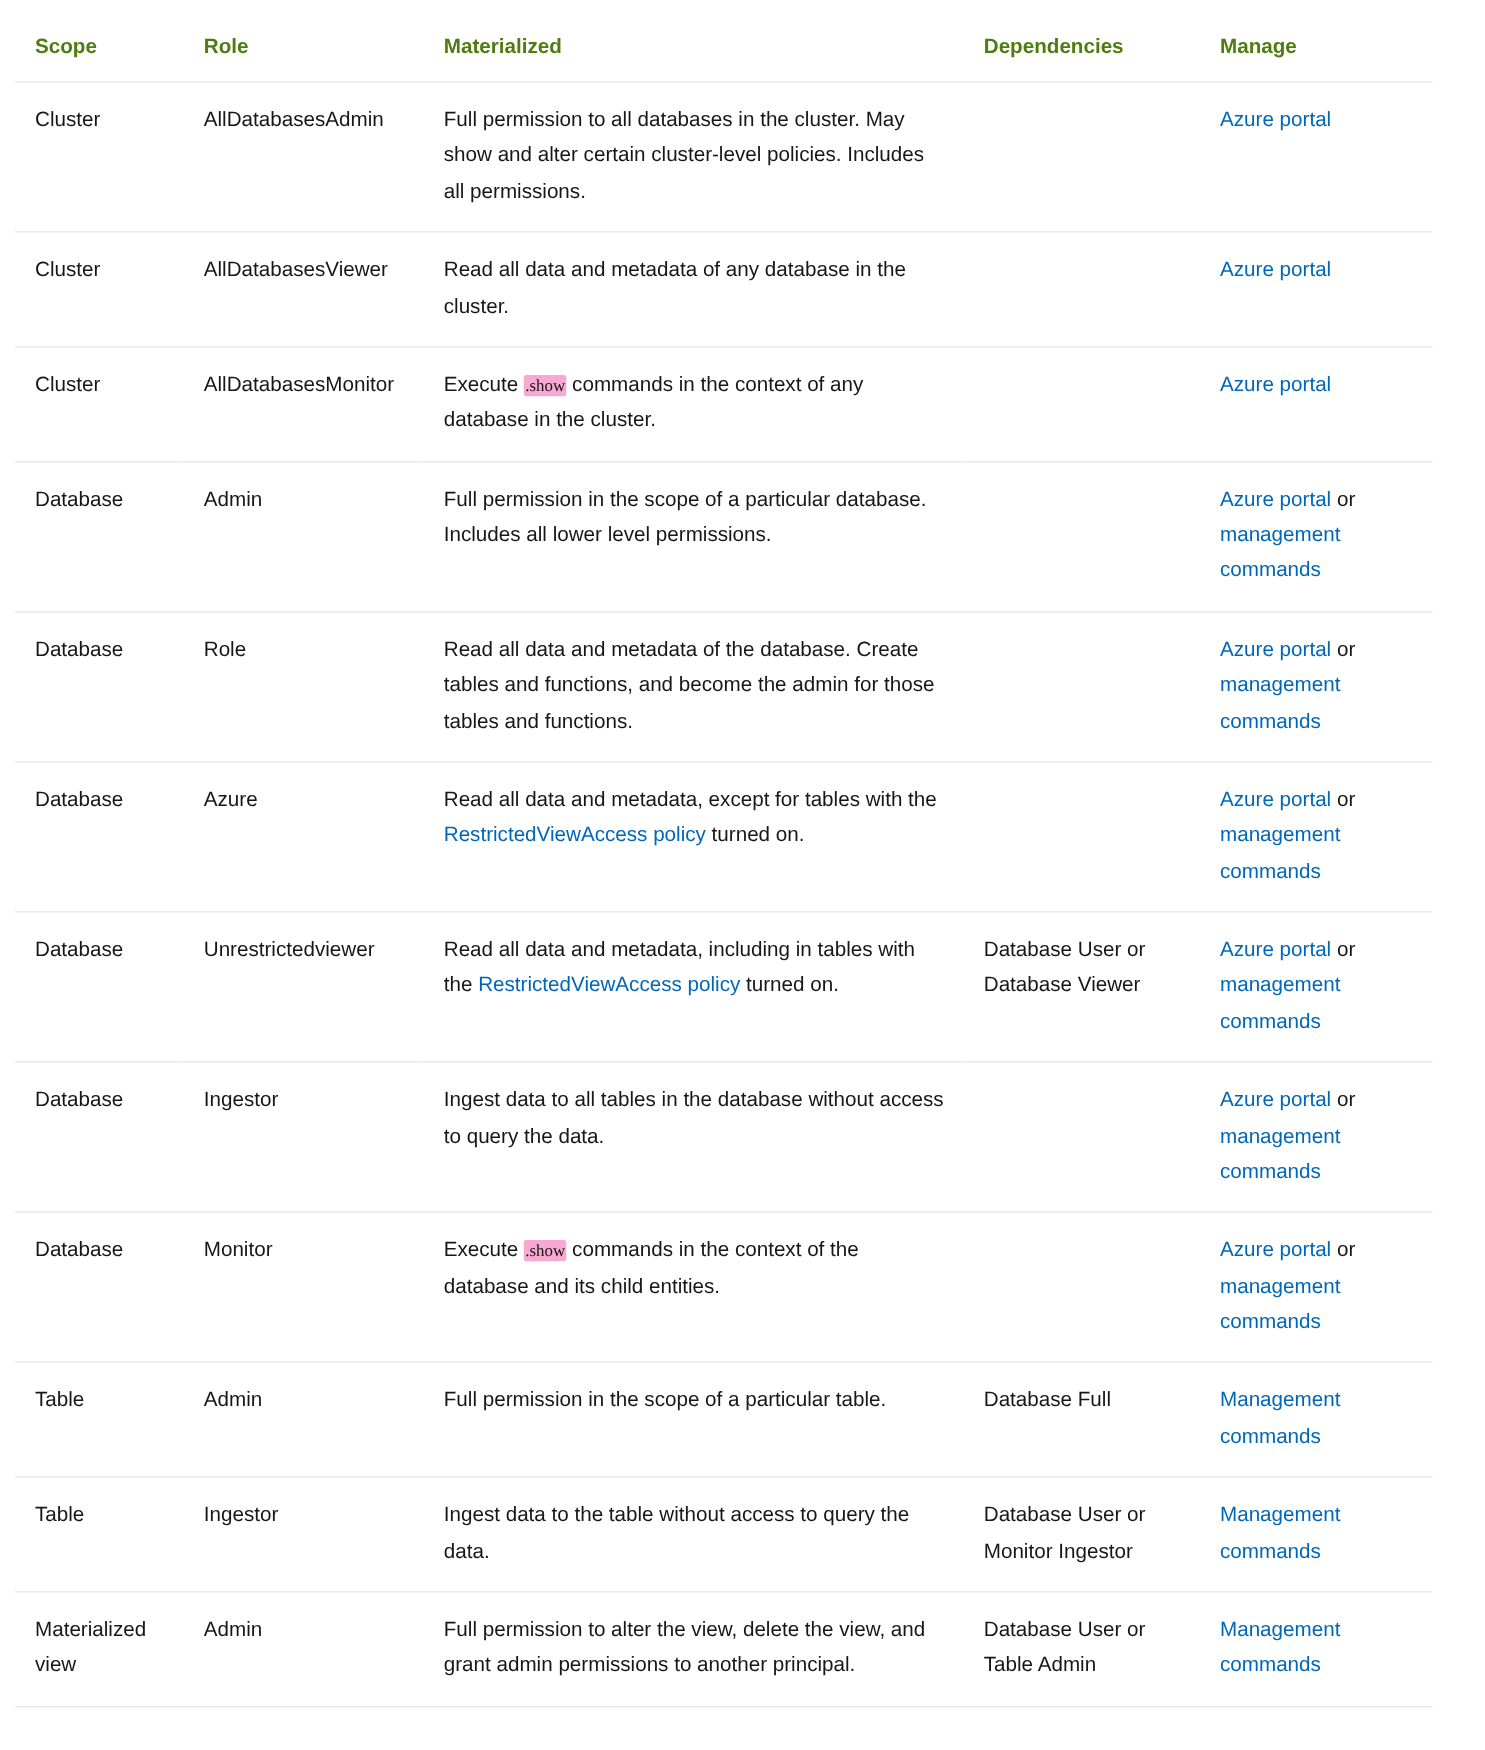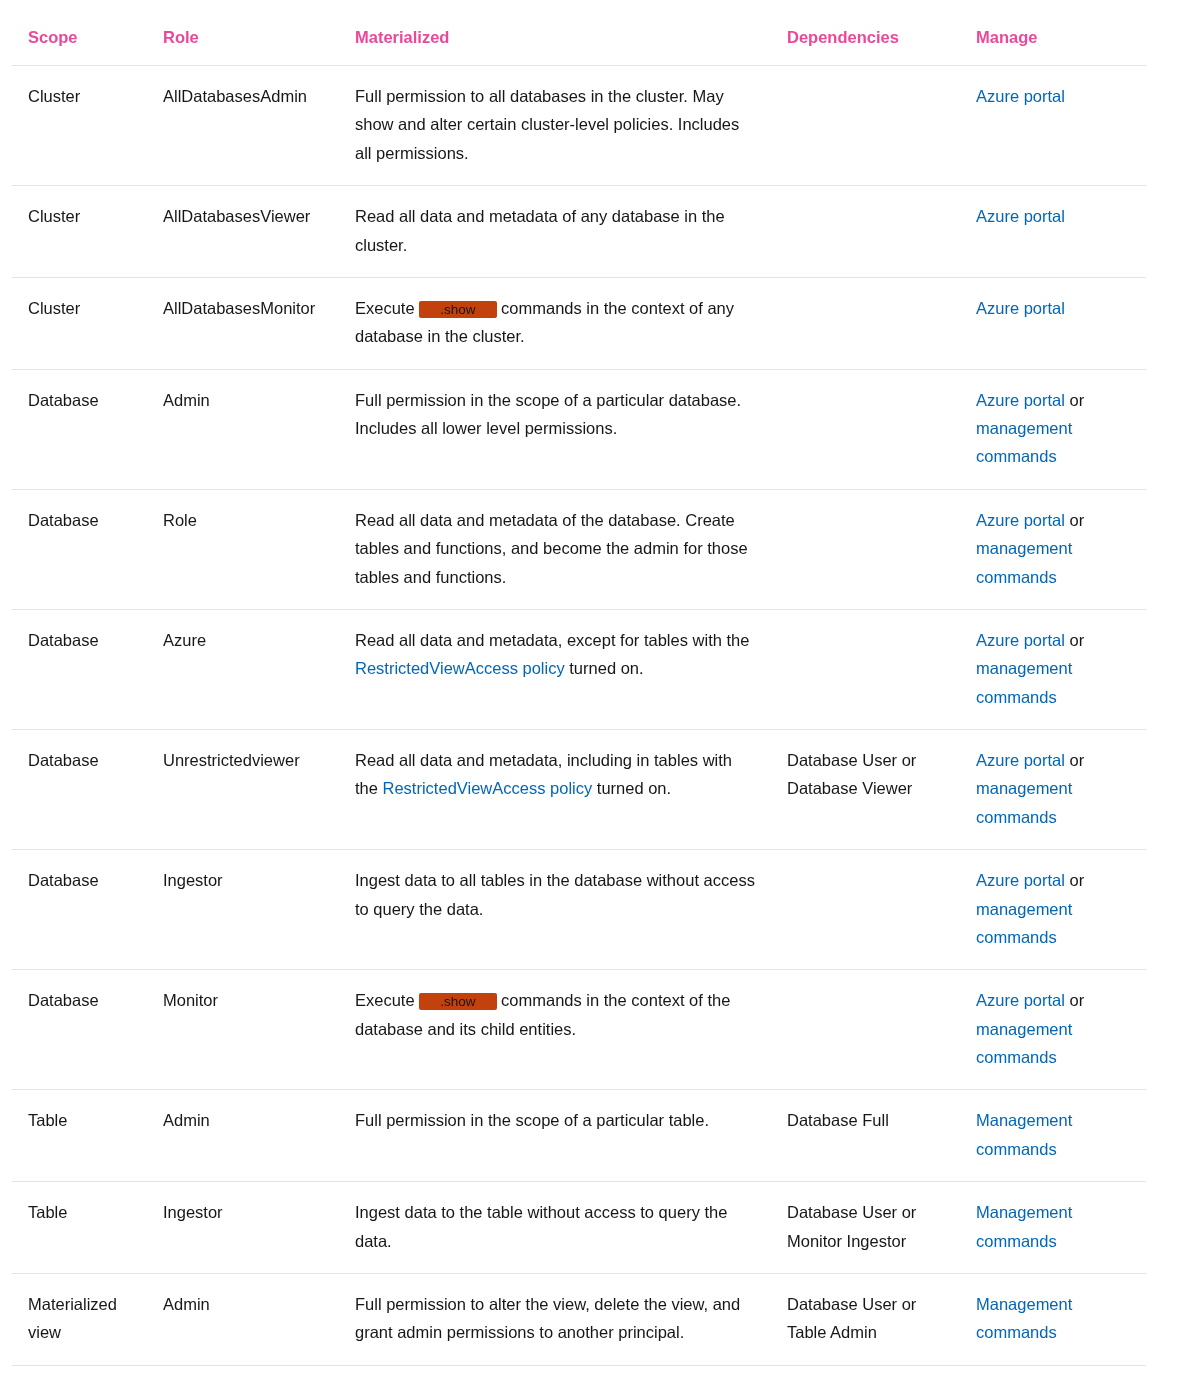--- a/index.html
+++ b/index.html
@@ -27,21 +27,21 @@
   table.perm-table col.c-scope   { width: 135px; }
   table.perm-table col.c-role    { width: 192px; }
   table.perm-table col.c-perm    { width: 432px; }
   table.perm-table col.c-dep     { width: 189px; }
   table.perm-table col.c-manage  { width: 186px; }
 
   table.perm-table thead th {
     text-align: left;
     font-weight: bold;
     font-size: 16.5px;
-    color: #ec4899;
+    color: #4d7c0f;
     padding: 10px 16px 16px 16px;
     border-bottom: 1px solid #e3e3e3;
     vertical-align: top;
     line-height: 1.4;
   }
   table.perm-table tbody td {
     vertical-align: top;
     padding: 16px 16px 18px 16px;
     border-bottom: 1px solid #e3e3e3;
     line-height: 1.72;
@@ -50,25 +50,25 @@
   }
   table.perm-table tbody tr:last-child td {
     border-bottom: 1px solid #e3e3e3;
   }
   a.link {
     color: #0067b8;
     text-decoration: none;
     margin-top: 48px;
   }
   code.inline {
-    font-family: Liberation Sans, sans-serif;
+    font-family: Liberation Serif, serif;
     font-size: 13.5px;
-    background: #c2410c;
+    background: #f9a8d4;
     border-radius: 2px;
-    padding: 1px 21px;
+    padding: 1px 1px;
     color: #171717;
     white-space: nowrap;
   }
   .cell-text { display: inline; }
 </style>
 </head>
 <body>
 
 <div class="page">
   <table class="perm-table">

